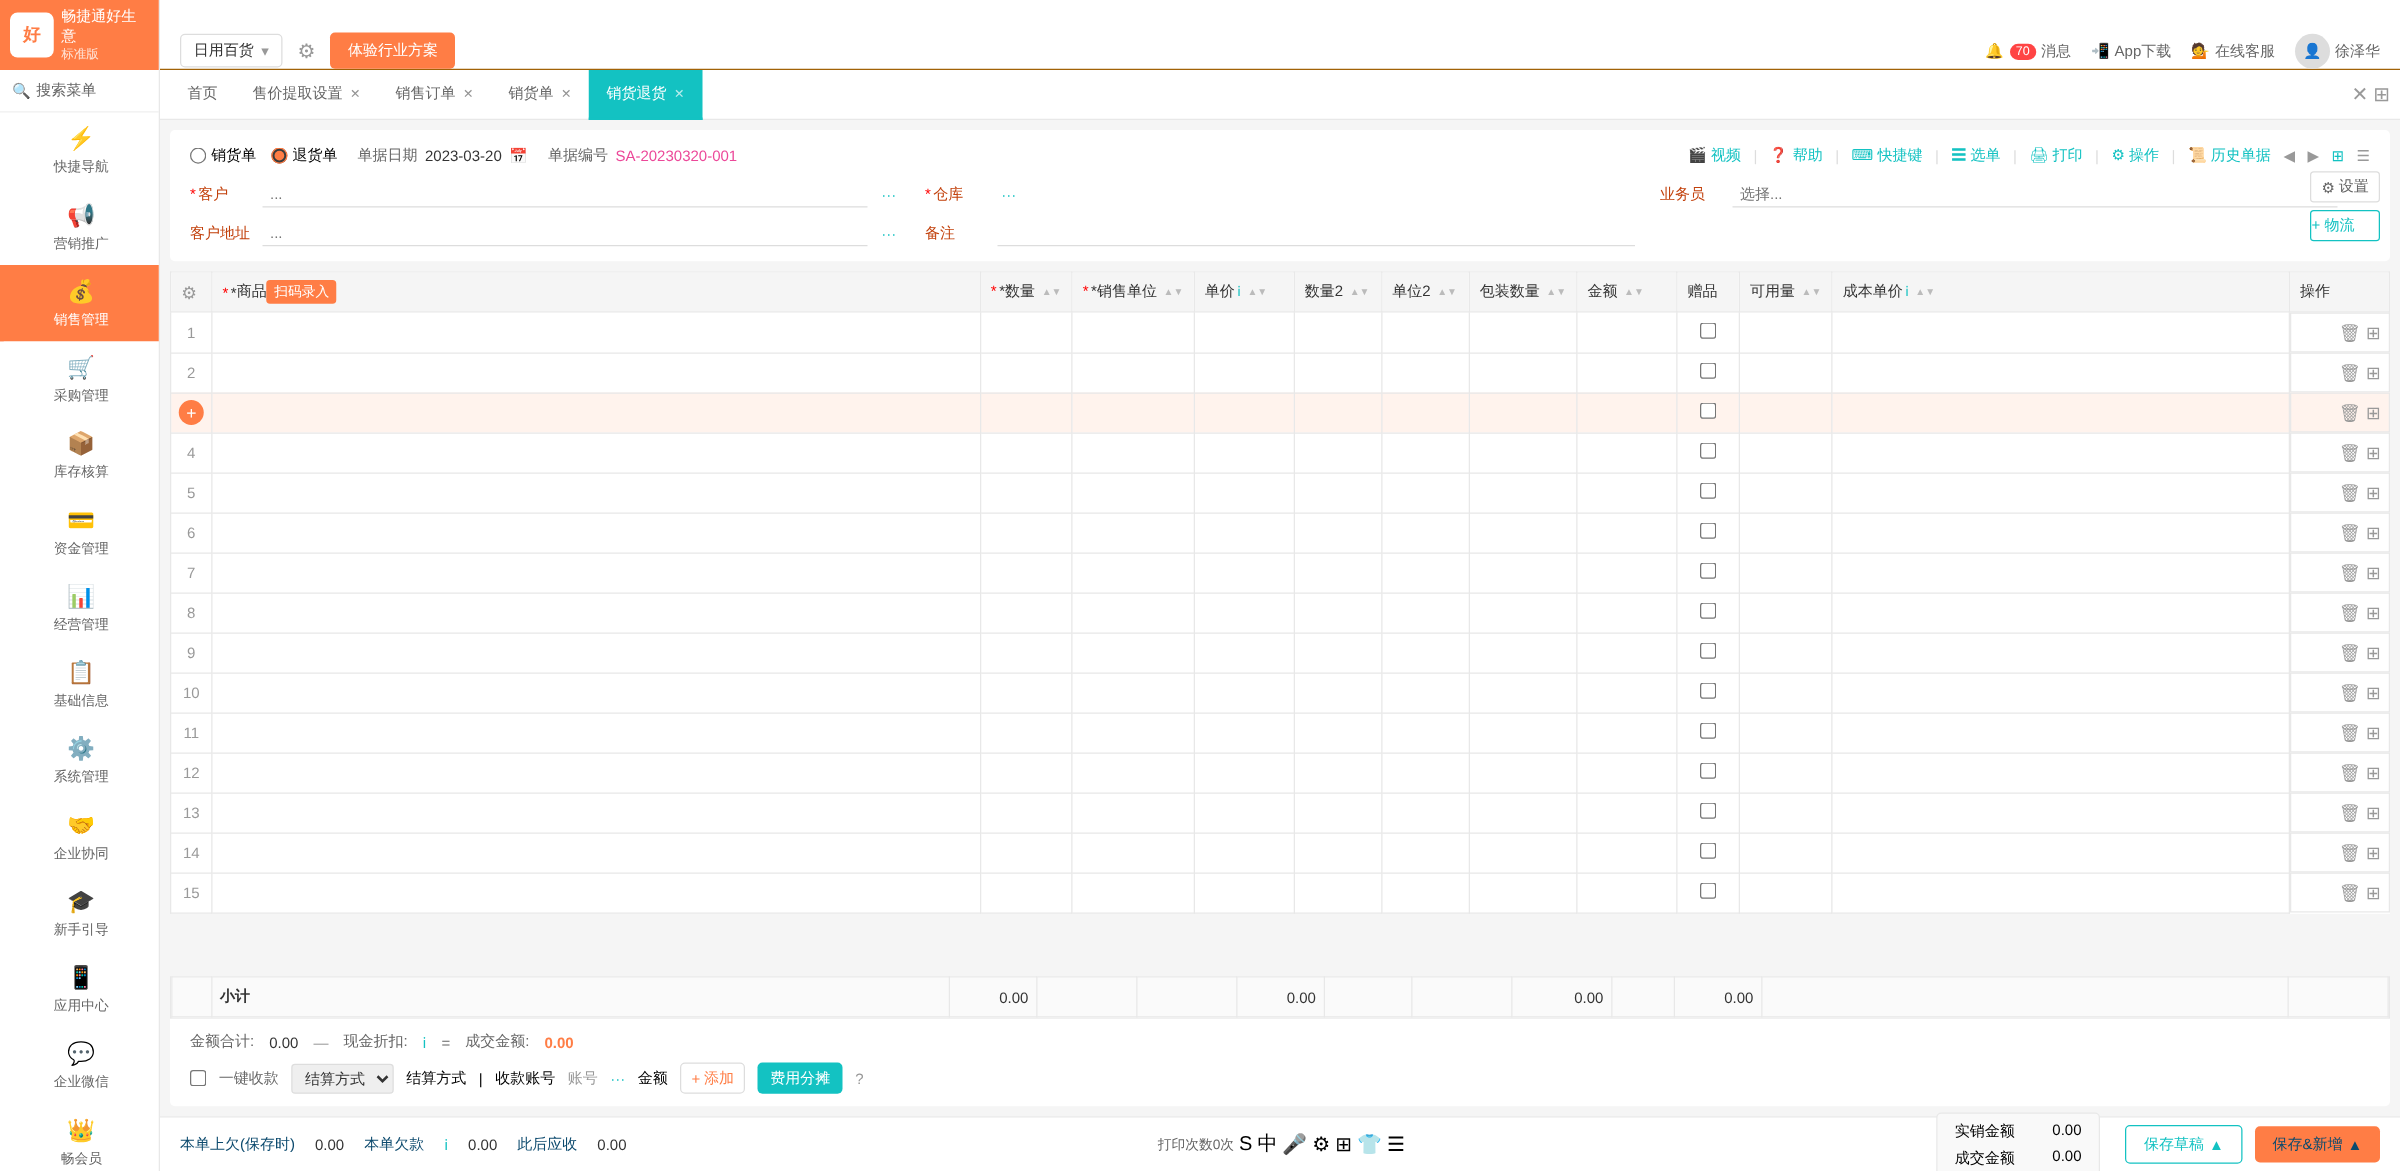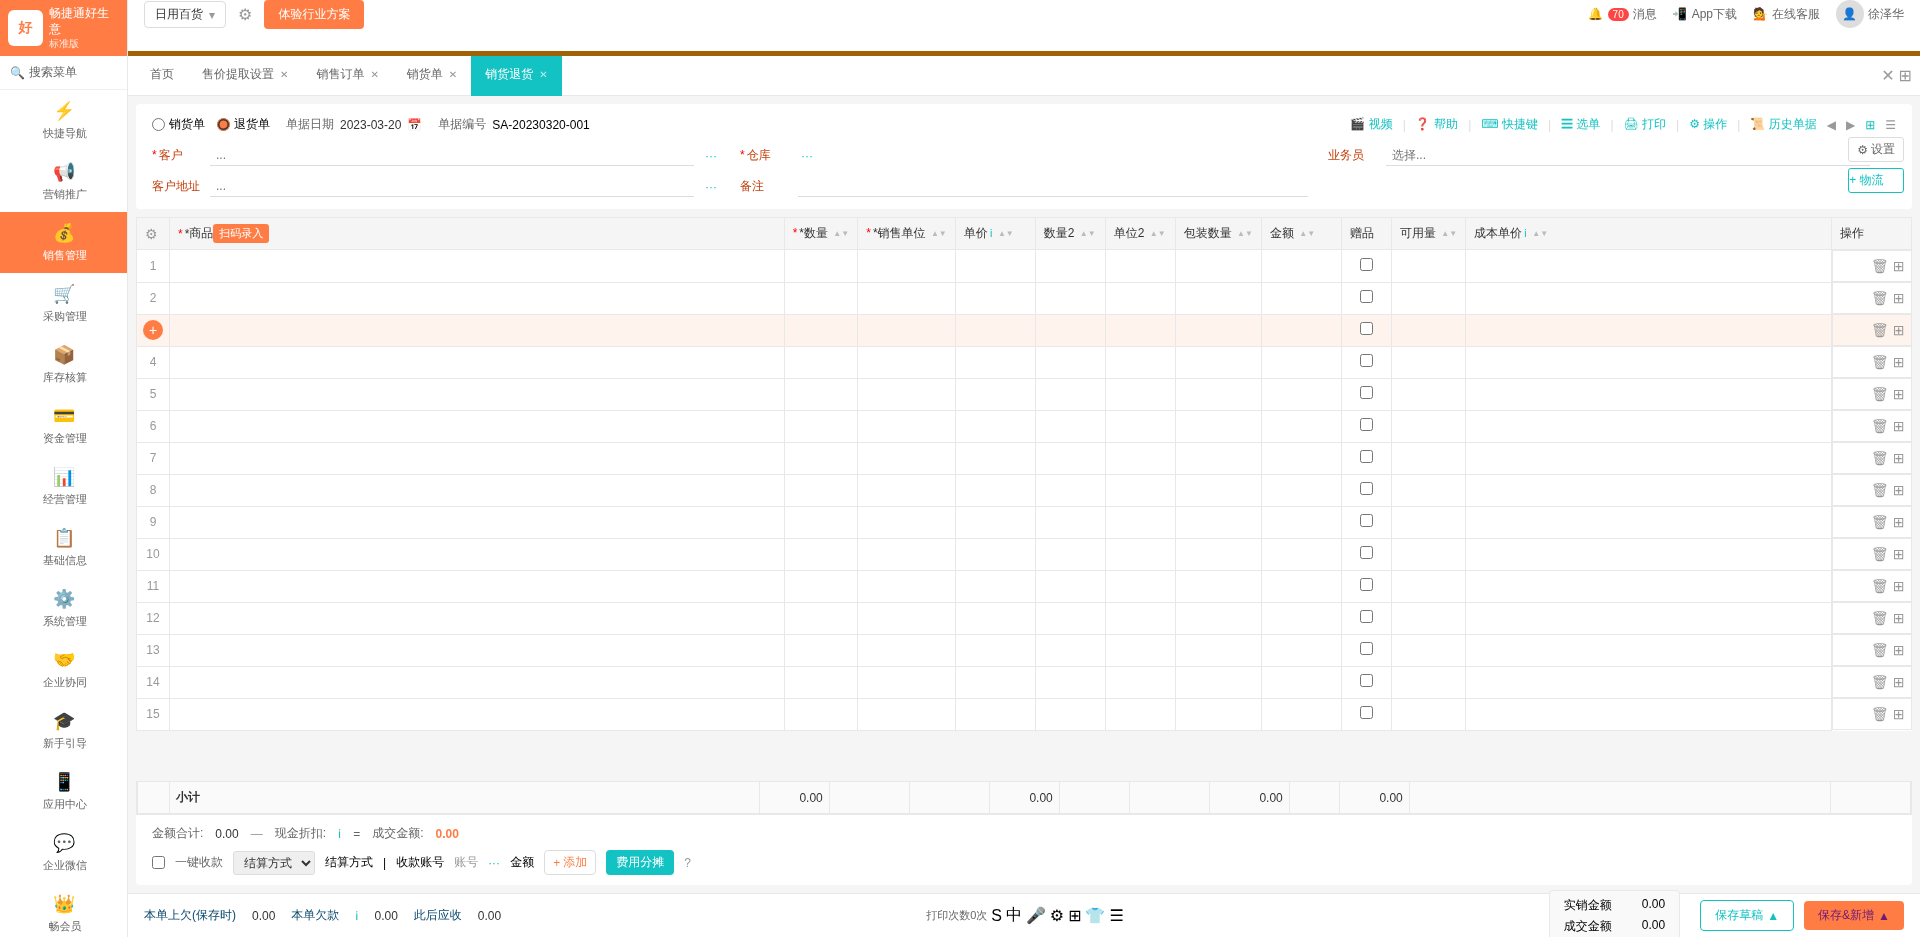--- a/index.html
+++ b/index.html
@@ -13,21 +13,21 @@
     .sidebar-search { display: flex; align-items: center; gap: 4px; padding: 8px 10px; border-bottom: 1px solid #f0f0f0; cursor: pointer; color: #666; }
     .sidebar-item { display: flex; flex-direction: column; align-items: center; padding: 10px 6px; cursor: pointer; color: #666; gap: 4px; border-left: 3px solid transparent; }
     .sidebar-item.active { background: #ff7d45; color: #fff; border-left-color: #ff7d45; }
     .sidebar-item .icon { font-size: 18px; }
     .sidebar-item .label { font-size: 11px; text-align: center; }
 
     
     .main { flex: 1; display: flex; flex-direction: column; overflow: hidden; }
 
     
-    .topbar { height: 56px; background: #fff; display: flex; align-items: flex-start; justify-content: space-between; padding: 0 16px; border-bottom: 5px solid #a16207; flex-shrink: 0; }
+    .topbar { height: 56px; background: #fff; display: flex; align-items: flex-end; justify-content: space-between; padding: 0 16px; border-bottom: 1px solid #a16207; flex-shrink: 0; }
     .topbar-left { display: flex; align-items: center; gap: 12px; }
     .topbar-select { display: flex; align-items: center; gap: 6px; padding: 4px 10px; border: 1px solid #ddd; border-radius: 4px; cursor: pointer; color: #333; }
     .topbar-select .arrow { color: #999; }
     .topbar-gear { cursor: pointer; color: #999; font-size: 16px; }
     .topbar-btn { background: #ff7d45; color: #fff; border: none; border-radius: 4px; padding: 6px 14px; cursor: pointer; font-size: 12px; }
     .topbar-right { display: flex; align-items: center; gap: 16px; color: #666; }
     .topbar-right-item { display: flex; align-items: center; gap: 4px; cursor: pointer; }
     .badge { background: #ff4444; color: #fff; border-radius: 10px; padding: 1px 5px; font-size: 10px; }
     .avatar { width: 28px; height: 28px; border-radius: 50%; background: #ddd; display: flex; align-items: center; justify-content: center; color: #666; }
 
@@ -48,21 +48,21 @@
     .form-header { display: flex; align-items: center; justify-content: space-between; margin-bottom: 12px; }
     .form-header-left { display: flex; align-items: center; gap: 16px; }
     .radio-group { display: flex; align-items: center; gap: 12px; }
     .radio-item { display: flex; align-items: center; gap: 4px; cursor: pointer; }
     .radio-item input[type="radio"] { accent-color: #ff7d45; }
     .form-date { display: flex; align-items: center; gap: 6px; }
     .form-date label { color: #666; }
     .form-date span { color: #333; font-weight: 500; }
     .form-id { display: flex; align-items: center; gap: 6px; }
     .form-id label { color: #666; }
-    .form-id span { color: #000000; }
+    .form-id span { color: #ec4899; }
     .form-header-right { display: flex; align-items: center; gap: 10px; color: #13c2c2; font-size: 12px; }
     .form-header-right .sep { color: #ddd; }
     .form-header-right span { cursor: pointer; }
     .form-field { display: flex; align-items: center; gap: 8px; }
     .form-field label { color: #c2410c; white-space: nowrap; min-width: 50px; }
     .form-field label.required::before { content: '*'; color: red; margin-right: 2px; }
     .form-field .field-input { flex: 1; border: none; border-bottom: 1px solid #ddd; padding: 3px 6px; color: #333; outline: none; min-width: 0; }
     .form-field .dots { color: #13c2c2; cursor: pointer; padding: 3px; }
     .data-table { width: 100%; border-collapse: collapse; background: #fff; }
     .data-table th { background: #f5f5f5; border: 1px solid #e8e8e8; padding: 6px 8px; text-align: left; font-weight: 500; color: #333; white-space: nowrap; position: sticky; top: 0; z-index: 1; }
@@ -94,21 +94,21 @@
     .add-btn { background: #fff; border: 1px solid #ddd; border-radius: 4px; padding: 3px 8px; cursor: pointer; color: #ff7d45; display: flex; align-items: center; gap: 3px; }
     .fee-btn { background: #13c2c2; color: #fff; border: none; border-radius: 4px; padding: 4px 10px; cursor: pointer; }
 
     
     .bottom-bar { display: flex; align-items: center; justify-content: space-between; padding: 6px 16px; background: #fff; border-top: 1px solid #e8e8e8; flex-shrink: 0; height: 44px; }
     .bottom-bar-left { display: flex; align-items: center; gap: 16px; color: #666; }
     .bottom-bar-left span { color: #0c4a6e; }
     .bottom-bar-center { display: flex; align-items: center; gap: 4px; }
     .bottom-bar-right { display: flex; align-items: center; gap: 10px; }
     .save-draft { background: #fff; border: 1px solid #13c2c2; color: #13c2c2; border-radius: 4px; padding: 6px 14px; cursor: pointer; display: flex; align-items: center; gap: 4px; }
-    .save-new { background: #ff7d45; color: #701a75; border: none; border-radius: 4px; padding: 6px 14px; cursor: pointer; display: flex; align-items: center; gap: 4px; }
+    .save-new { background: #ff7d45; color: #0c4a6e; border: none; border-radius: 4px; padding: 6px 14px; cursor: pointer; display: flex; align-items: center; gap: 4px; }
 
     .content-inner { flex: 1; overflow: hidden; display: flex; flex-direction: column; position: relative; }
     .table-section { flex: 1; overflow: hidden; display: flex; flex-direction: column; margin: 0 8px; }
     .table-container { flex: 1; overflow: auto; }
 
     .th-wrap { display: flex; align-items: center; }
     .gear-icon-th { cursor: pointer; color: #999; font-size: 14px; }
     .print-times { color: #666; font-size: 11px; }
 
     .bottom-icons { display: flex; gap: 4px; align-items: center; }

